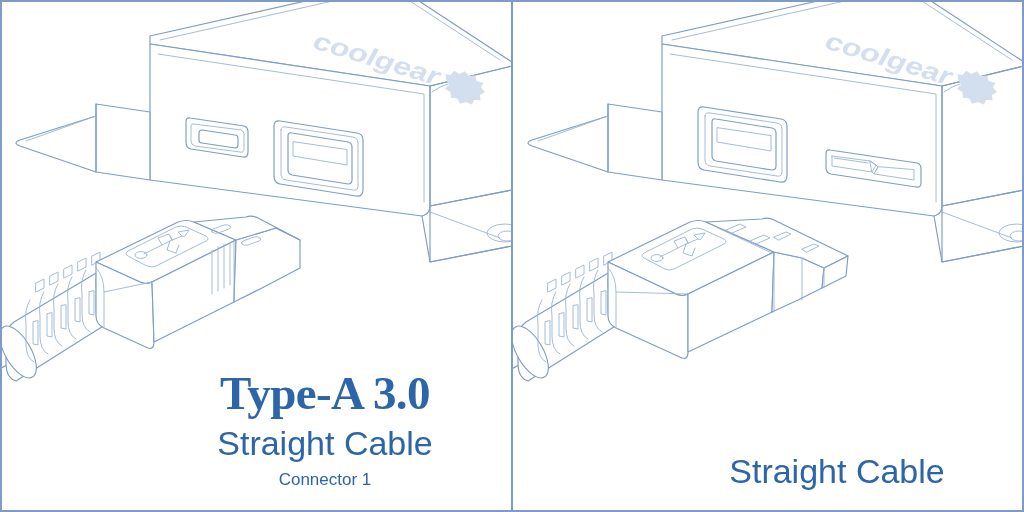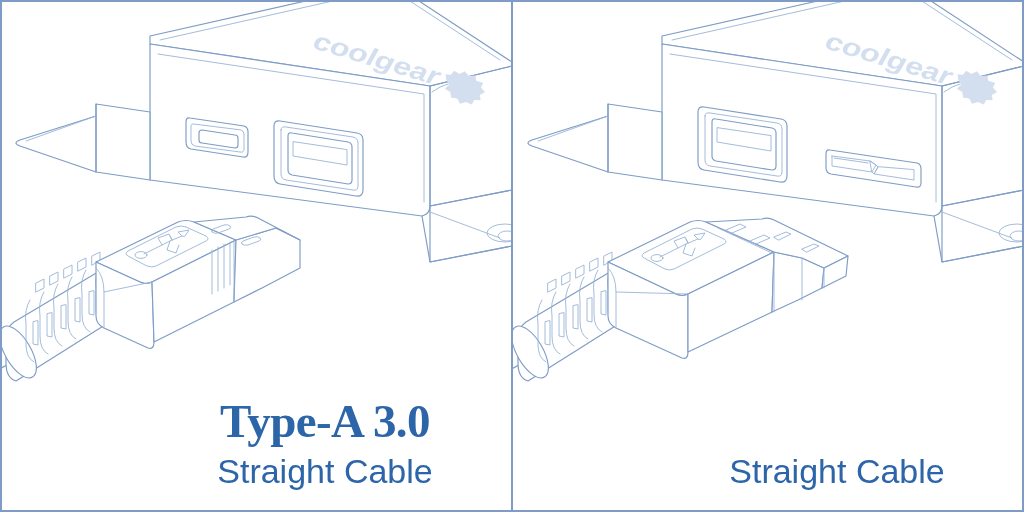--- a/index.html
+++ b/index.html
@@ -231,20 +231,21 @@
           <path d="M224 288 L224 244"></path>
           <path d="M230 285 L230 242"></path>
         </g>
         <path class="ln-t" d="M234 302 L234 240"></path>
       </g>
     </svg>
 
     <div class="caption">
       <span class="caption-title">Type-A 3.0</span>
       <span class="caption-sub">Straight Cable</span>
+      <span class="caption-note">Connector 1</span>
     </div>
   </div>
 
   <div class="panel" id="panel-right">
 
     <svg class="art" viewBox="0 0 512 512">
 
       <g>
 
         <path class="ln" d="M150 36 L390 -18 L512 62 L512 66 L430 86 L150 44 Z" fill="#ffffff"></path>

